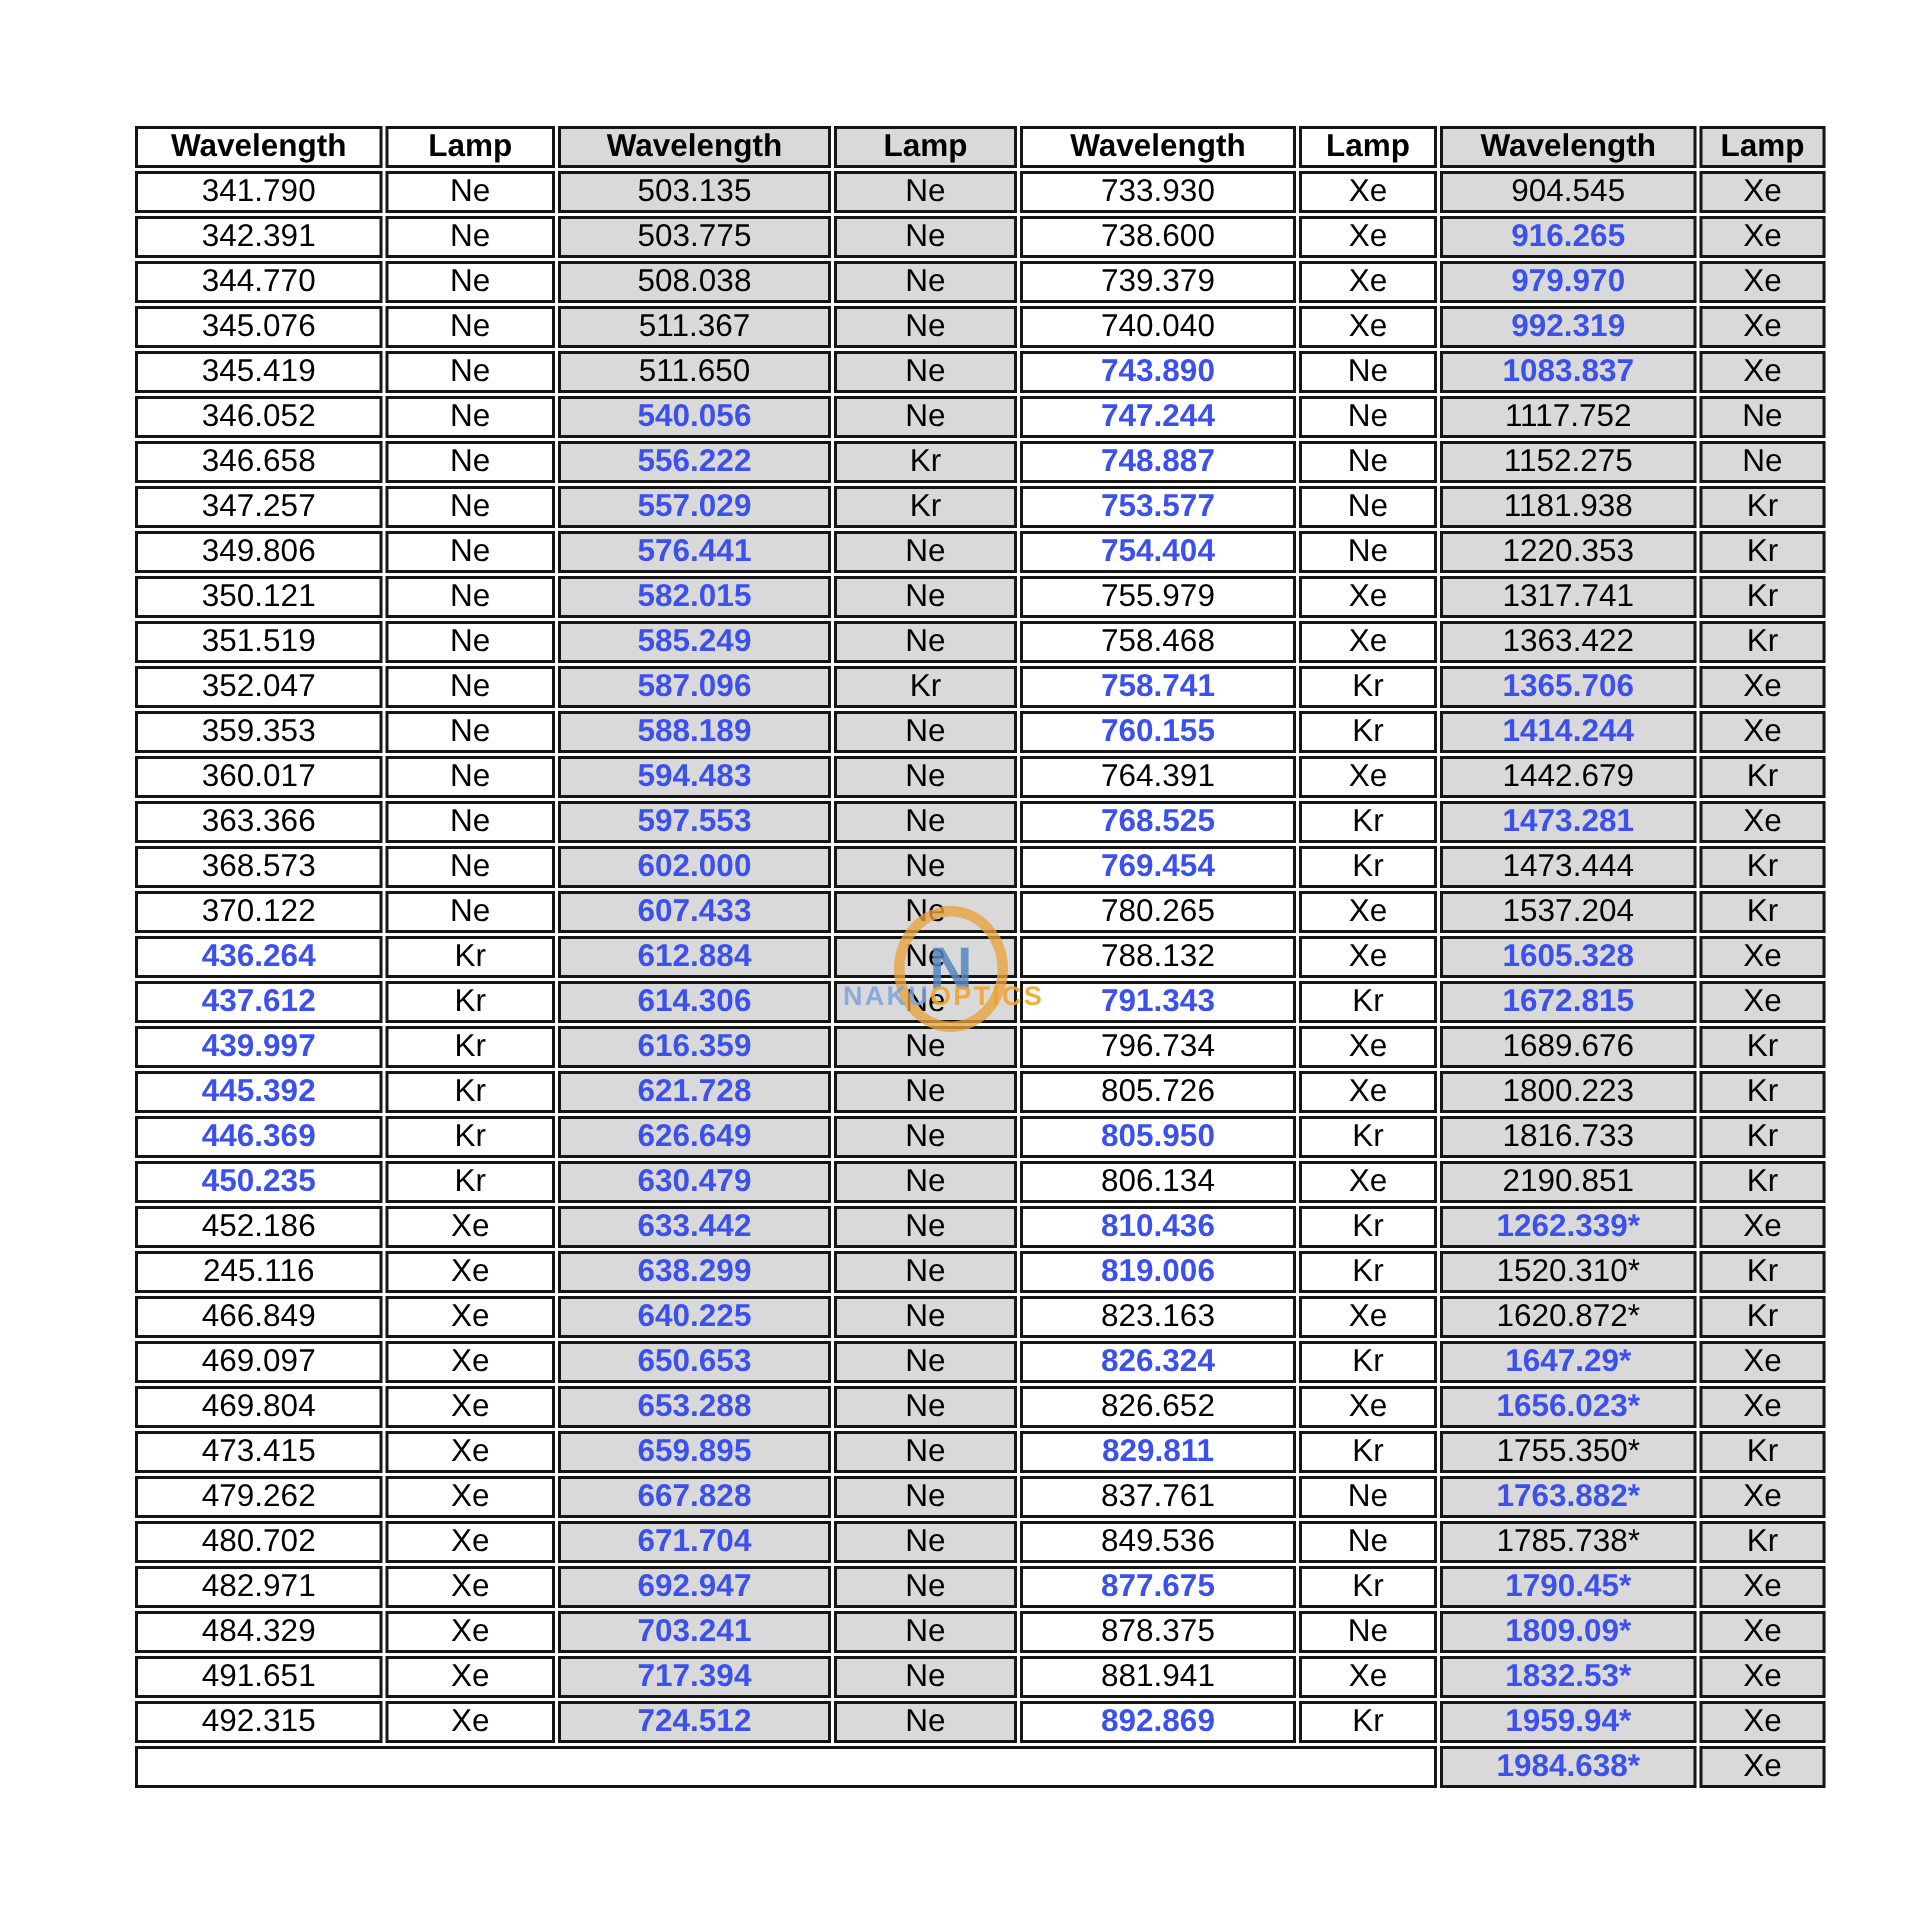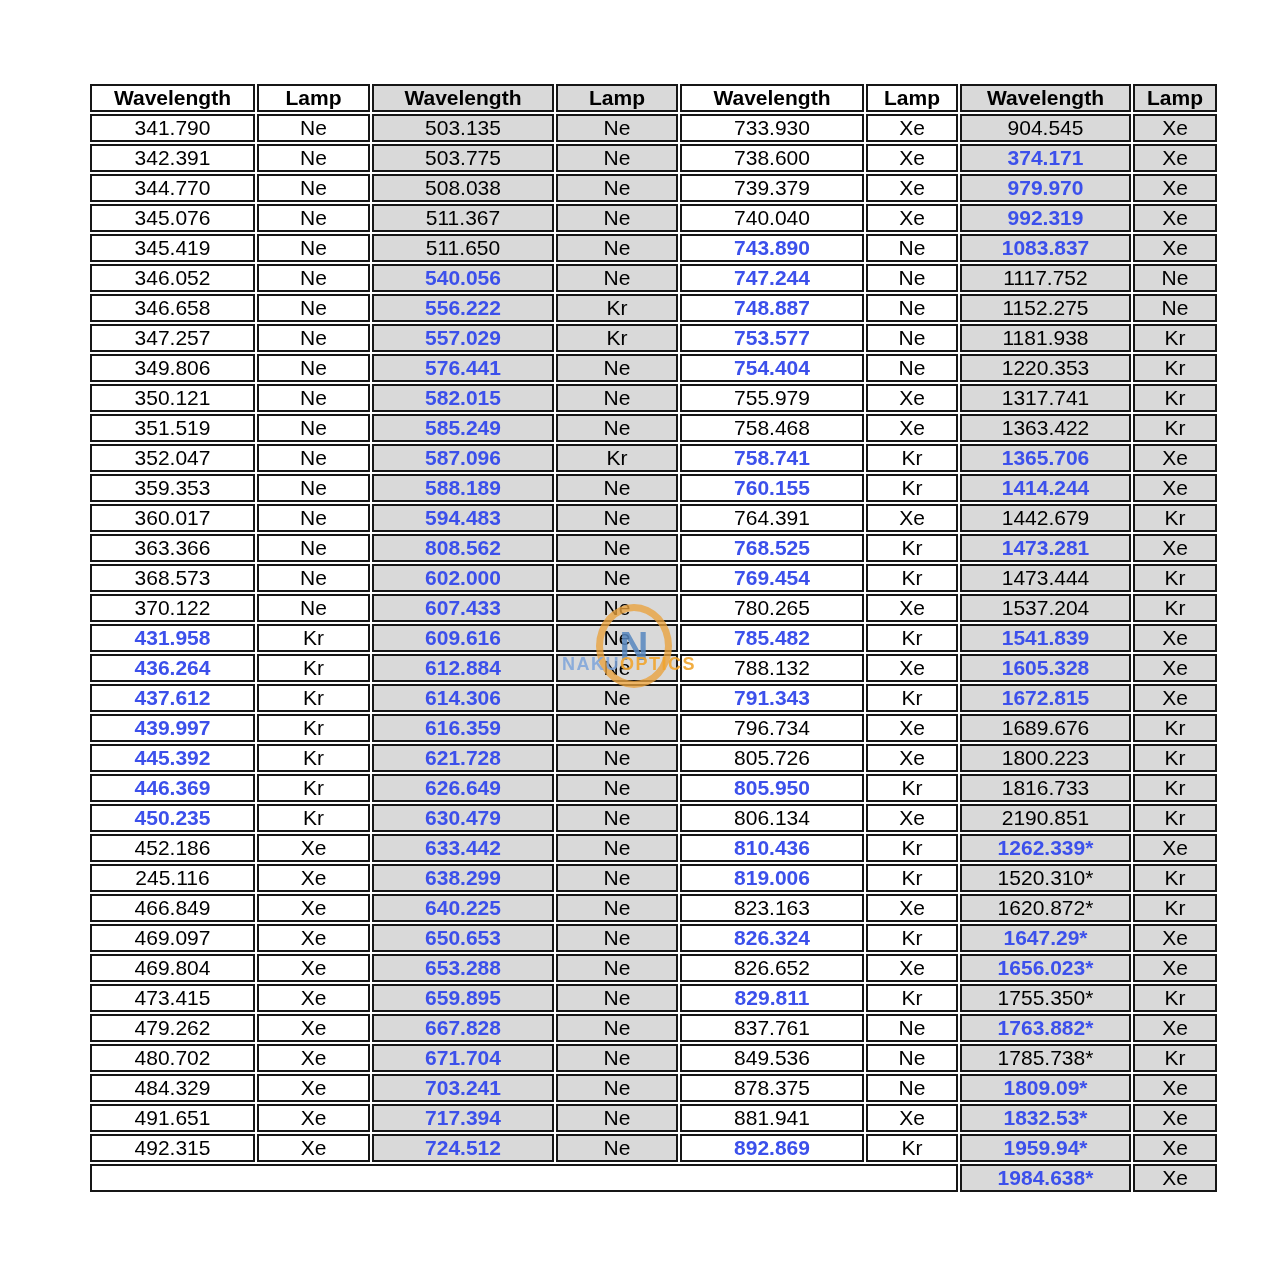--- a/index.html
+++ b/index.html
@@ -116,21 +116,21 @@
           <td class="gray ">904.545</td>
           <td class="gray ">Xe</td>
         </tr>
         <tr>
           <td class="">342.391</td>
           <td class="">Ne</td>
           <td class="gray ">503.775</td>
           <td class="gray ">Ne</td>
           <td class="">738.600</td>
           <td class="">Xe</td>
-          <td class="gray blue">374.171</td>
+          <td class="gray blue">916.265</td>
           <td class="gray ">Xe</td>
         </tr>
         <tr>
           <td class="">344.770</td>
           <td class="">Ne</td>
           <td class="gray ">508.038</td>
           <td class="gray ">Ne</td>
           <td class="">739.379</td>
           <td class="">Xe</td>
           <td class="gray blue">979.970</td>
@@ -242,21 +242,21 @@
           <td class="gray blue">594.483</td>
           <td class="gray ">Ne</td>
           <td class="">764.391</td>
           <td class="">Xe</td>
           <td class="gray ">1442.679</td>
           <td class="gray ">Kr</td>
         </tr>
         <tr>
           <td class="">363.366</td>
           <td class="">Ne</td>
-          <td class="gray blue">808.562</td>
+          <td class="gray blue">597.553</td>
           <td class="gray ">Ne</td>
           <td class="blue">768.525</td>
           <td class="">Kr</td>
           <td class="gray blue">1473.281</td>
           <td class="gray ">Xe</td>
         </tr>
         <tr>
           <td class="">368.573</td>
           <td class="">Ne</td>
           <td class="gray blue">602.000</td>
@@ -270,30 +270,20 @@
           <td class="">370.122</td>
           <td class="">Ne</td>
           <td class="gray blue">607.433</td>
           <td class="gray ">Ne</td>
           <td class="">780.265</td>
           <td class="">Xe</td>
           <td class="gray ">1537.204</td>
           <td class="gray ">Kr</td>
         </tr>
         <tr>
-          <td class="blue">431.958</td>
-          <td class="">Kr</td>
-          <td class="gray blue">609.616</td>
-          <td class="gray ">Ne</td>
-          <td class="blue">785.482</td>
-          <td class="">Kr</td>
-          <td class="gray blue">1541.839</td>
-          <td class="gray ">Xe</td>
-        </tr>
-        <tr>
           <td class="blue">436.264</td>
           <td class="">Kr</td>
           <td class="gray blue">612.884</td>
           <td class="gray ">Ne</td>
           <td class="">788.132</td>
           <td class="">Xe</td>
           <td class="gray blue">1605.328</td>
           <td class="gray ">Xe</td>
         </tr>
         <tr>
@@ -418,20 +408,30 @@
         </tr>
         <tr>
           <td class="">480.702</td>
           <td class="">Xe</td>
           <td class="gray blue">671.704</td>
           <td class="gray ">Ne</td>
           <td class="">849.536</td>
           <td class="">Ne</td>
           <td class="gray ">1785.738*</td>
           <td class="gray ">Kr</td>
+        </tr>
+        <tr>
+          <td class="">482.971</td>
+          <td class="">Xe</td>
+          <td class="gray blue">692.947</td>
+          <td class="gray ">Ne</td>
+          <td class="blue">877.675</td>
+          <td class="">Kr</td>
+          <td class="gray blue">1790.45*</td>
+          <td class="gray ">Xe</td>
         </tr>
         <tr>
           <td class="">484.329</td>
           <td class="">Xe</td>
           <td class="gray blue">703.241</td>
           <td class="gray ">Ne</td>
           <td class="">878.375</td>
           <td class="">Ne</td>
           <td class="gray blue">1809.09*</td>
           <td class="gray ">Xe</td>

